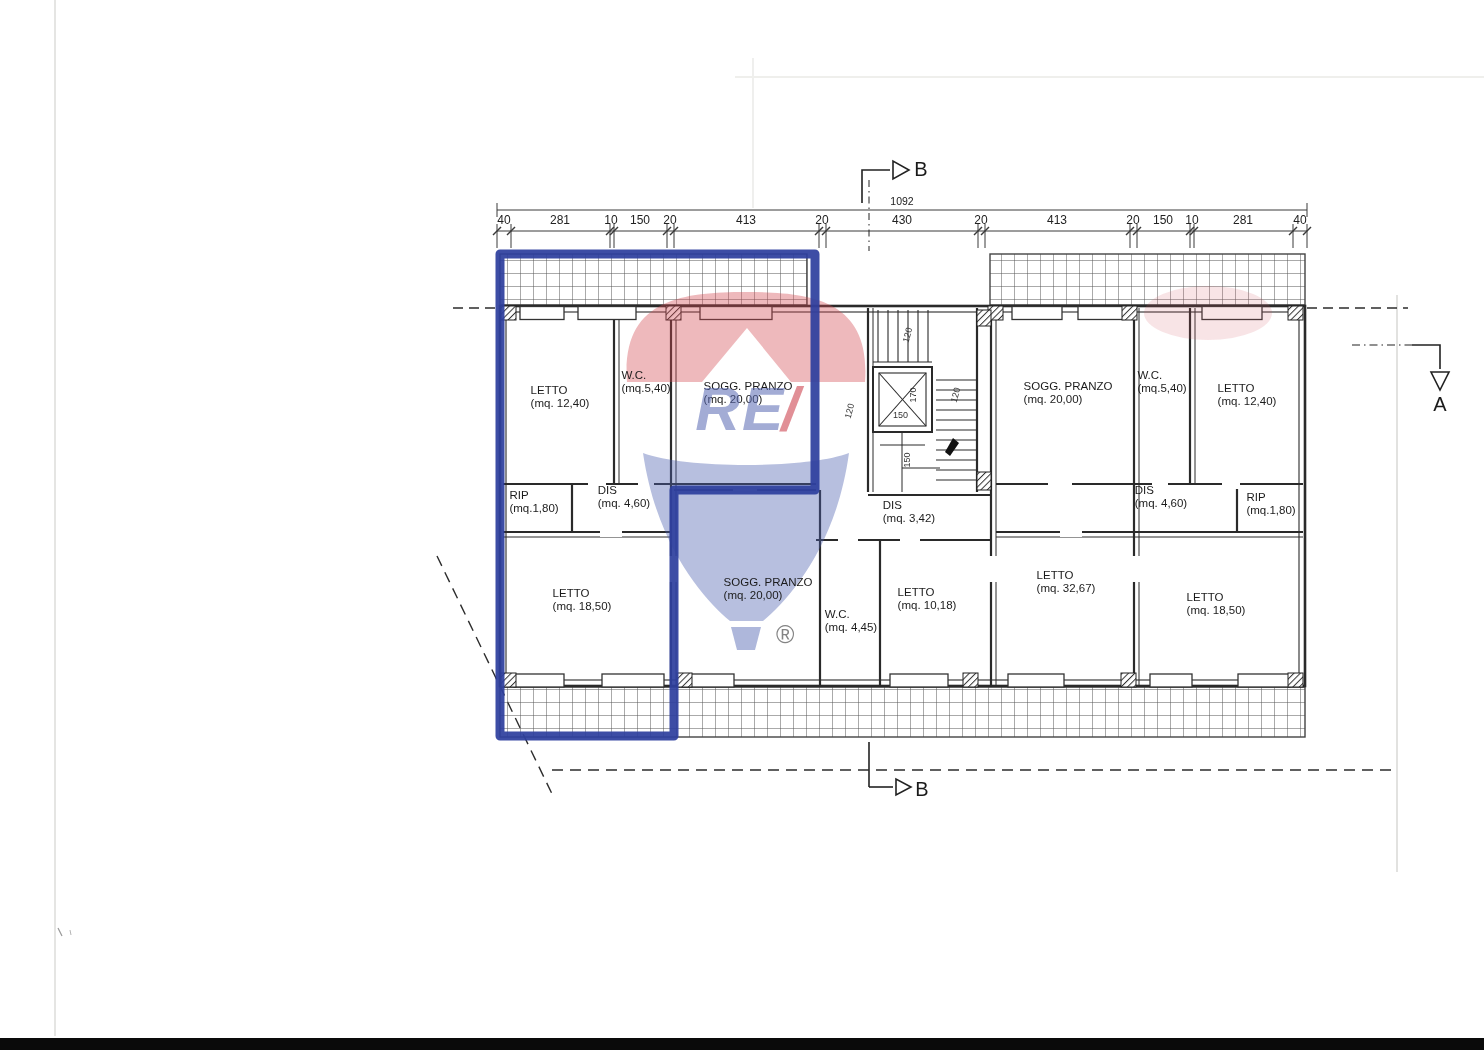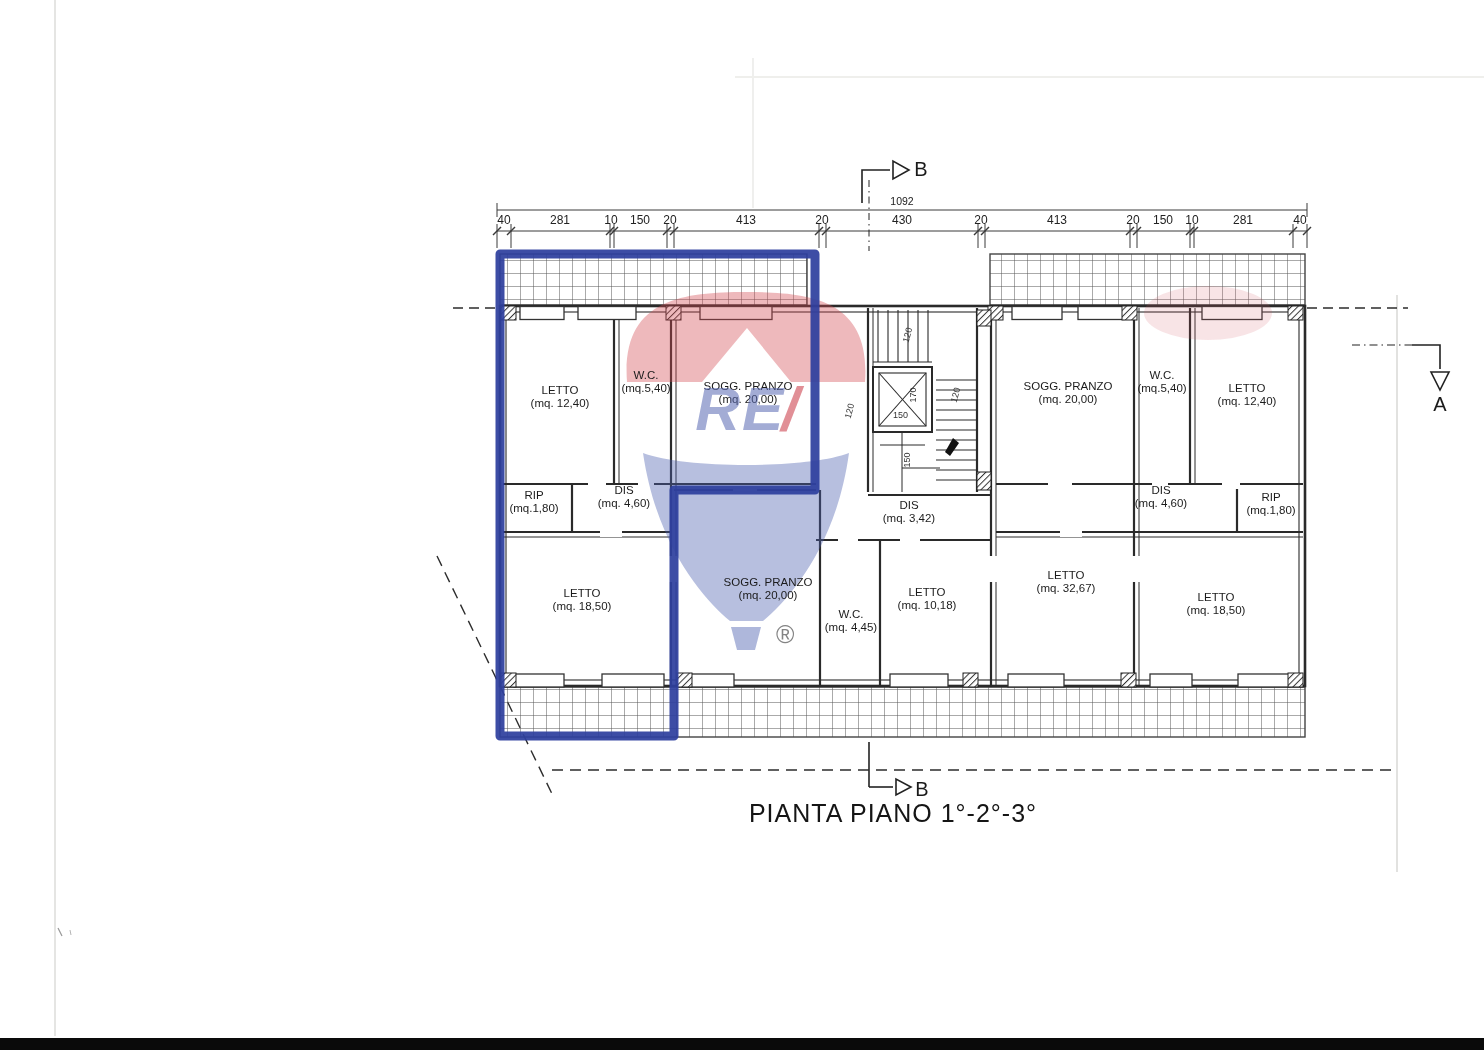--- a/index.html
+++ b/index.html
@@ -1,21 +1,21 @@
 <!DOCTYPE html>
 <html><head>
 <meta charset="utf-8">
 <style>
   html,body{margin:0;padding:0;background:#e8e8e8;}
   .page{position:relative;width:1484px;height:1050px;background:#ffffff;overflow:hidden;
         font-family:"Liberation Sans",sans-serif;}
   .page svg{position:absolute;left:0;top:0;}
   .overlay{position:absolute;left:0;top:0;width:1484px;height:1050px;color:#1e1e1e;}
   .room-label{position:absolute;transform:translate(-50%,-50%);display:flex;flex-direction:column;
-              align-items:center;font-size:11.5px;line-height:1.14;white-space:nowrap;color:#1b1b1b;}
+              align-items:flex-start;font-size:11.5px;line-height:1.14;white-space:nowrap;color:#1b1b1b;}
   .dim{position:absolute;transform:translate(-50%,-50%);font-size:12px;color:#222;white-space:nowrap;}
   .dim-total{position:absolute;transform:translate(-50%,-50%);font-size:10.5px;color:#222;}
   .stair-dim{position:absolute;font-size:9px;color:#333;transform-origin:center;white-space:nowrap;}
   .marker{position:absolute;transform:translate(-50%,-50%);font-size:20px;color:#1a1a1a;}
   .title{position:absolute;transform:translate(-50%,-50%);font-size:25px;letter-spacing:1px;color:#151515;}
   .wm-text{position:absolute;left:746px;top:408px;transform:translate(-50%,-50%);display:flex;
            align-items:center;font-style:italic;font-weight:900;font-size:62px;letter-spacing:2px;
            white-space:nowrap;}
   .wm-blue{color:rgba(88,104,178,0.55);}
   .wm-red{color:rgba(205,68,80,0.60);margin:0 -4px;}
@@ -341,16 +341,15 @@
     <span>LETTO</span>
         <span>(mq. 18,50)</span>
       </div>
 
   <div class="wm-text">
     <span class="wm-blue">RE</span>
         <span class="wm-red">/</span>
   </div>
   <span class="wm-reg">®</span>
 
-  <div class="title" style="left:893px;top:813px">PIANTA PIANO 1°-2°-3°</div>
 </div>
 
 </div>
 
 </body></html>

